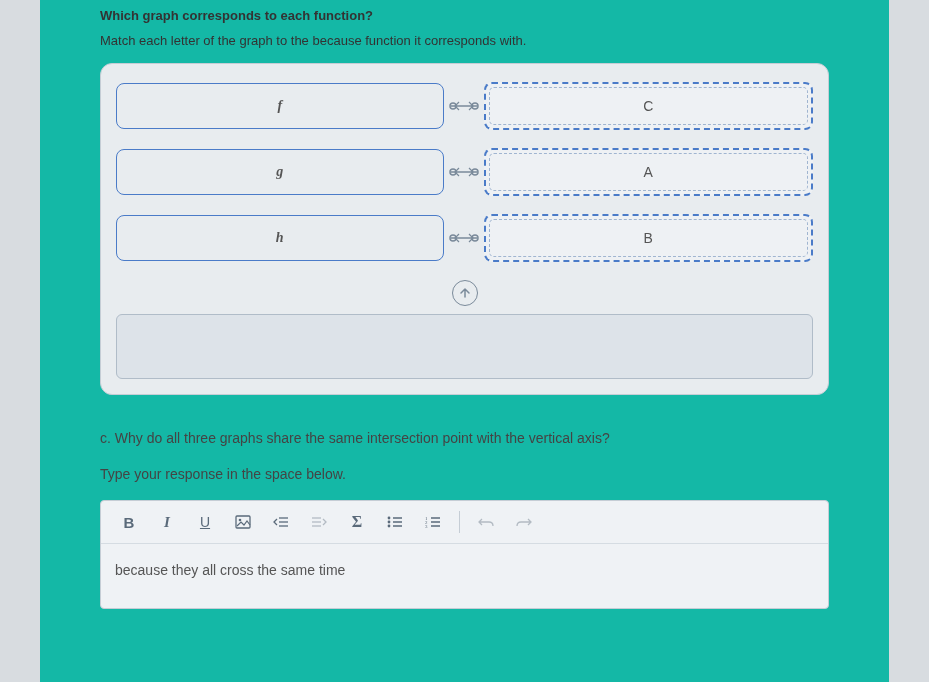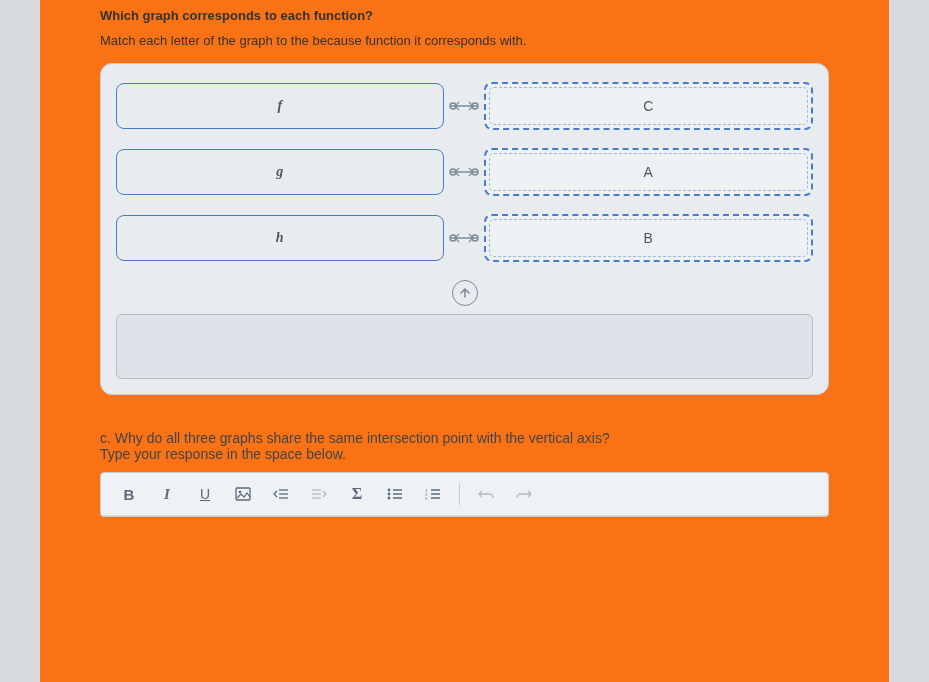--- a/index.html
+++ b/index.html
@@ -4,21 +4,21 @@
   <style>
     * { box-sizing: border-box; margin: 0; padding: 0; }
     body {
       font-family: Arial, sans-serif;
       background: #d8dce0;
       padding: 0 40px;
       color: #333;
       font-size: 14px;
     }
     .content-wrapper {
-      background: #f97316;
+      background: #14b8a6;
       padding: 0 60px 30px 60px;
       min-height: 682px;
     }
     .question-header {
       padding: 8px 0 4px 0;
       font-weight: bold;
       color: #333;
       font-size: 13px;
     }
     .question-sub {
@@ -99,26 +99,26 @@
       min-height: 65px;
       background: #dde3e9;
       margin-top: 2px;
     }
     .part-c {
       margin-top: 35px;
     }
     .part-c-question {
       color: #444;
       font-size: 14px;
-      margin-bottom: 0;
+      margin-bottom: 20px;
     }
     .part-c-instruction {
       color: #444;
       font-size: 14px;
-      margin-bottom: 10px;
+      margin-bottom: 18px;
     }
     .editor-container {
       border: 1px solid #c5cdd5;
       border-radius: 4px;
       background: #eff2f5;
     }
     .toolbar {
       display: flex;
       align-items: center;
       padding: 6px 10px;
@@ -273,15 +273,16 @@
           <svg width="16" height="12" viewBox="0 0 16 12">
               <path d="M4 3 L1 6 L4 9 M1 6 L11 6 Q15 6 15 10" fill="none" stroke="#5a6a7a" stroke-width="1.3"></path>
             </svg>
         </span>
         <span class="tool-btn tool-disabled">
           <svg width="16" height="12" viewBox="0 0 16 12">
               <path d="M12 3 L15 6 L12 9 M15 6 L5 6 Q1 6 1 10" fill="none" stroke="#5a6a7a" stroke-width="1.3"></path>
             </svg>
         </span>
       </div>
+      <div class="editor-content" contenteditable="true" style="">because they all cross the same time</div>
     </div>
   </div>
 </div>
 
 </body></html>

